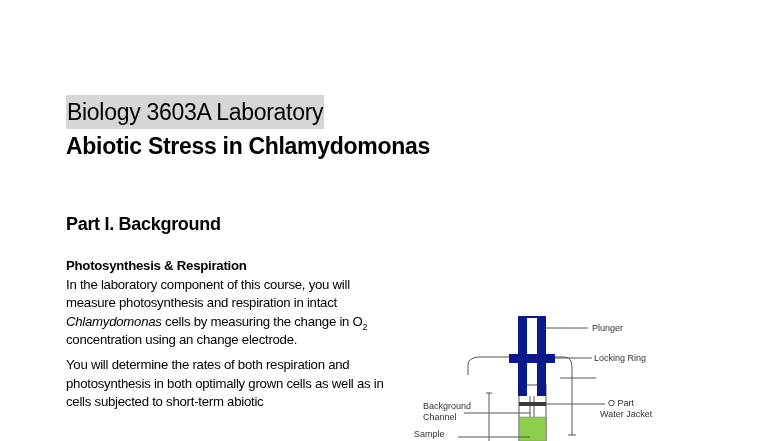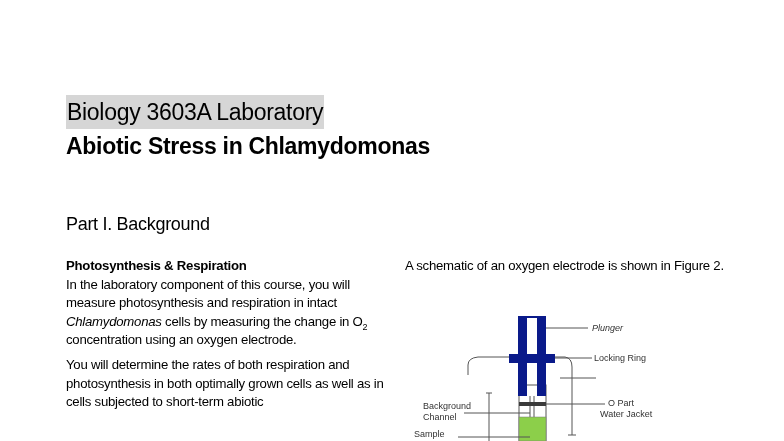--- a/index.html
+++ b/index.html
@@ -41,21 +41,21 @@
       font-size: 23px;
       font-weight: bold;
       letter-spacing: -0.3px;
       white-space: nowrap;
     }
     .section-heading {
       position: absolute;
       left: 66px;
       top: 212px;
       font-size: 18px;
-      font-weight: normal;
+      font-weight: bold;
       letter-spacing: -0.3px;
       white-space: nowrap;
       line-height: 24px;
     }
     .col-left {
       position: absolute;
       left: 66px;
       top: 257px;
       width: 320px;
       font-size: 13.2px;
@@ -108,27 +108,24 @@
 <div class="page">
 
   <div class="course-title">Biology 3603A Laboratory</div>
 
   <div class="lab-title">Abiotic Stress in Chlamydomonas</div>
 
   <div class="section-heading">Part I. Background</div>
 
   <div class="col-left">
     <span class="subhead">Photosynthesis &amp; Respiration</span>
-    <p><span>In the laboratory component of this course, you will measure photosynthesis and respiration in intact </span><i>Chlamydomonas</i><span> cells by measuring the change in O</span><sub style="font-size:9px;line-height:0;">2</sub><span> concentration using an oxygen electrode.</span></p>
+    <p><span>In the laboratory component of this course, you will measure photosynthesis and respiration in intact </span><i>Chlamydomonas</i><span> cells by measuring the change in O</span><sub style="font-size:9px;line-height:0;">2</sub><span> concentration using an change electrode.</span></p>
     <p>You will determine the rates of both respiration and photosynthesis in both optimally grown cells as well as in cells subjected to short-term abiotic</p>
   </div>
 
-  <div class="col-right">
-    <p>A schematic of an oxygen electrode  is shown in Figure 2.</p>
-  </div>
 
   <div class="figure">
     <svg width="290" height="136" viewBox="0 0 290 136">
 
       <path d="M68 70 L68 60 Q68 53 78 52 L110 52" fill="none" stroke="#555555" stroke-width="1"></path>
 
       <path d="M155 52 L165 52 Q172 53 172 62 L172 130" fill="none" stroke="#555555" stroke-width="1"></path>
       <line x1="168" y1="130" x2="176" y2="130" stroke="#555555" stroke-width="1"></line>
 
       <line x1="89" y1="88" x2="89" y2="136" stroke="#555555" stroke-width="1"></line>
@@ -152,21 +149,21 @@
       <rect x="119" y="112" width="27" height="24" fill="#8ccf4a" stroke="#777777" stroke-width="0.5"></rect>
 
       <line x1="146" y1="23" x2="188" y2="23" stroke="#555555" stroke-width="1"></line>
       <line x1="155" y1="53" x2="192" y2="53" stroke="#555555" stroke-width="1"></line>
       <line x1="160" y1="73" x2="196" y2="73" stroke="#555555" stroke-width="1"></line>
       <line x1="146" y1="99" x2="205" y2="99" stroke="#555555" stroke-width="1"></line>
       <line x1="64" y1="108" x2="130" y2="108" stroke="#555555" stroke-width="1"></line>
       <line x1="58" y1="132" x2="130" y2="132" stroke="#555555" stroke-width="1"></line>
     </svg>
 
-    <div class="fig-label" style="left:192px; top:18px;font-style:italic;">Plunger</div>
+    <div class="fig-label" style="left:192px; top:18px;">Plunger</div>
     <div class="fig-label" style="left:194px; top:48px;">Locking  Ring</div>
     <div class="fig-label" style="left:200px; top:68px;margin-top:36px;">Water Jacket</div>
     <div class="fig-label" style="left:208px; top:93px;">O Part</div>
     <div class="fig-label" style="left:23px; top:96px;">Background</div>
     <div class="fig-label" style="left:23px; top:107px;">Channel</div>
     <div class="fig-label" style="left:14px; top:124px;">Sample</div>
   </div>
 
 </div>
 

